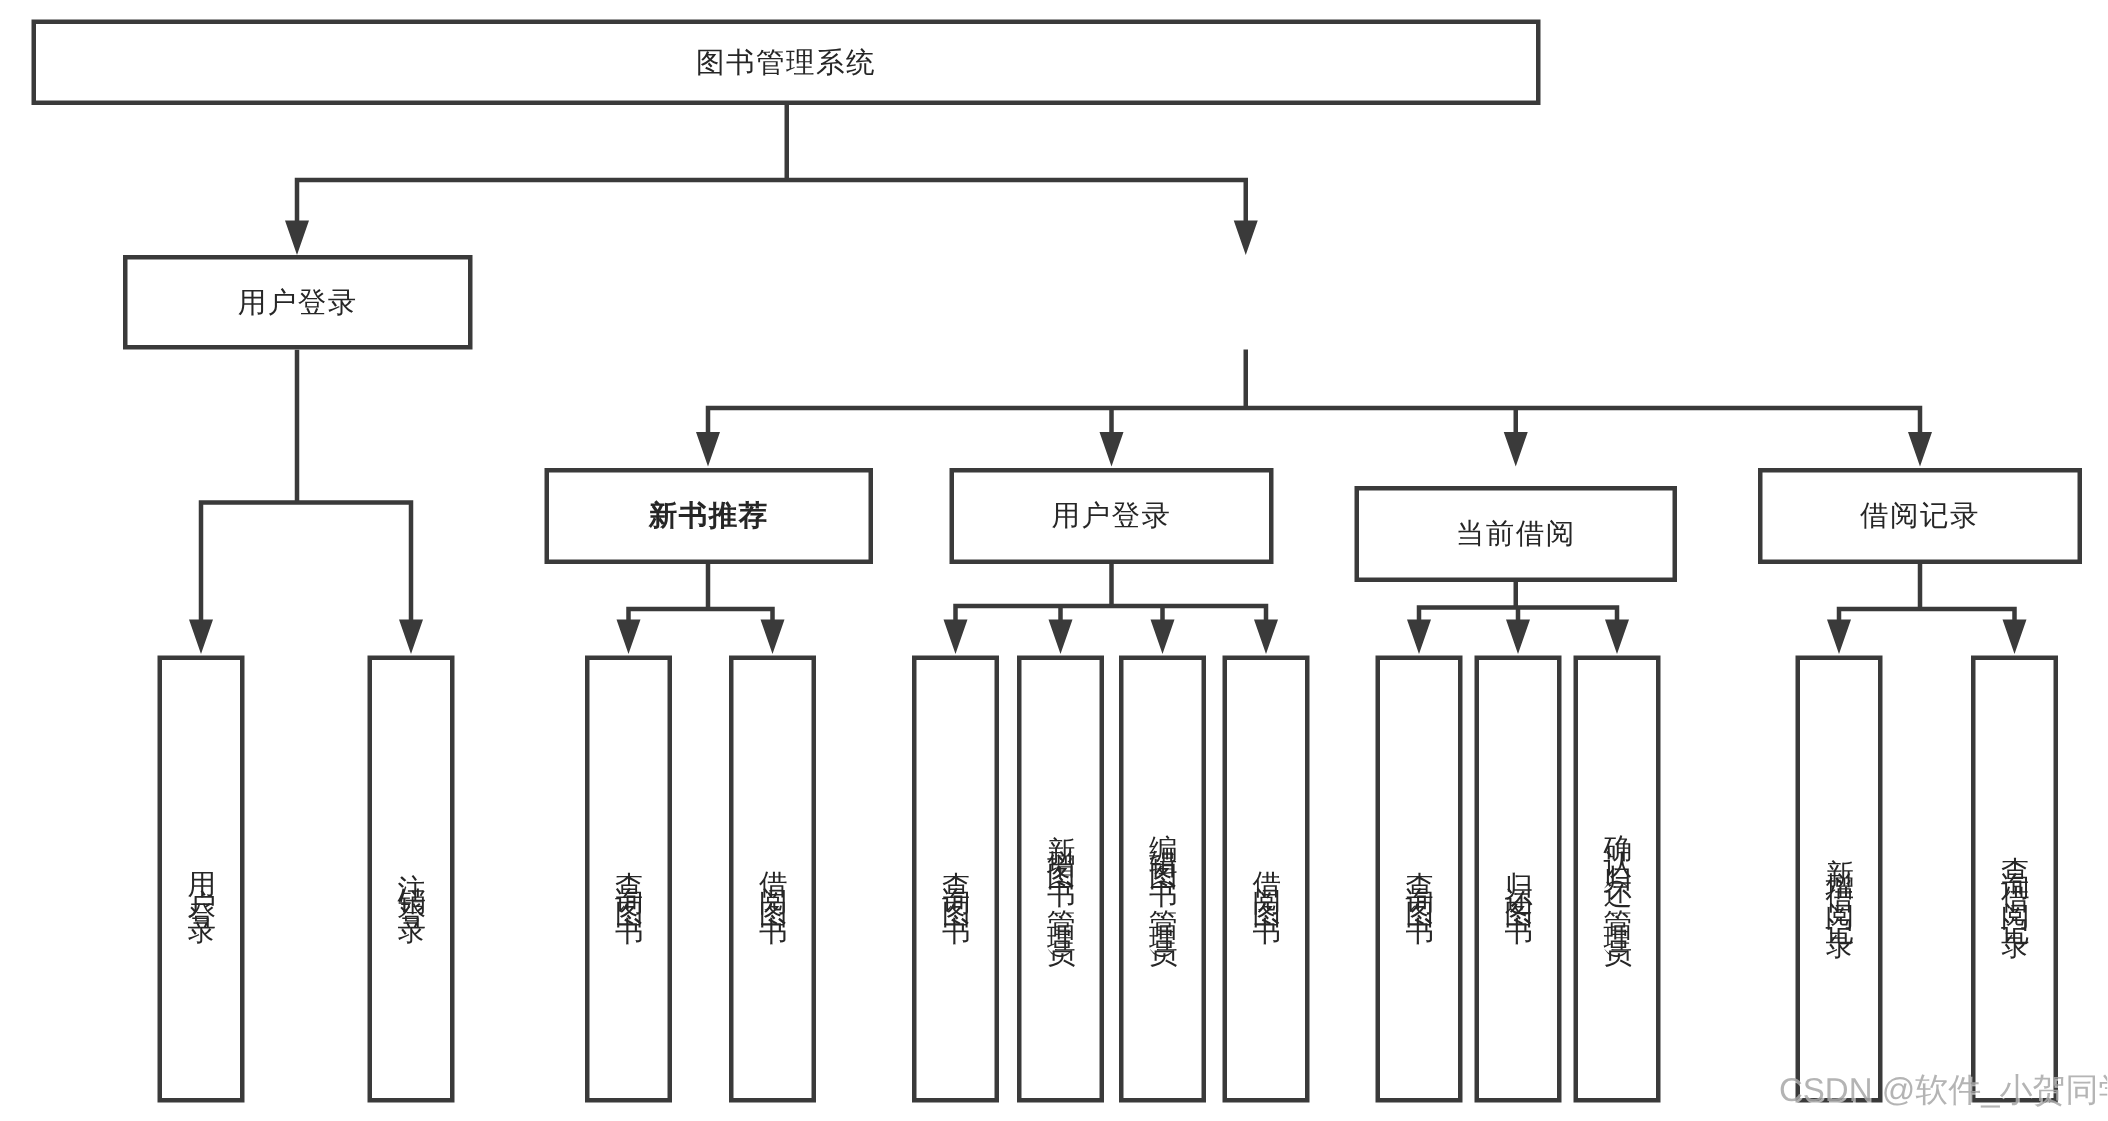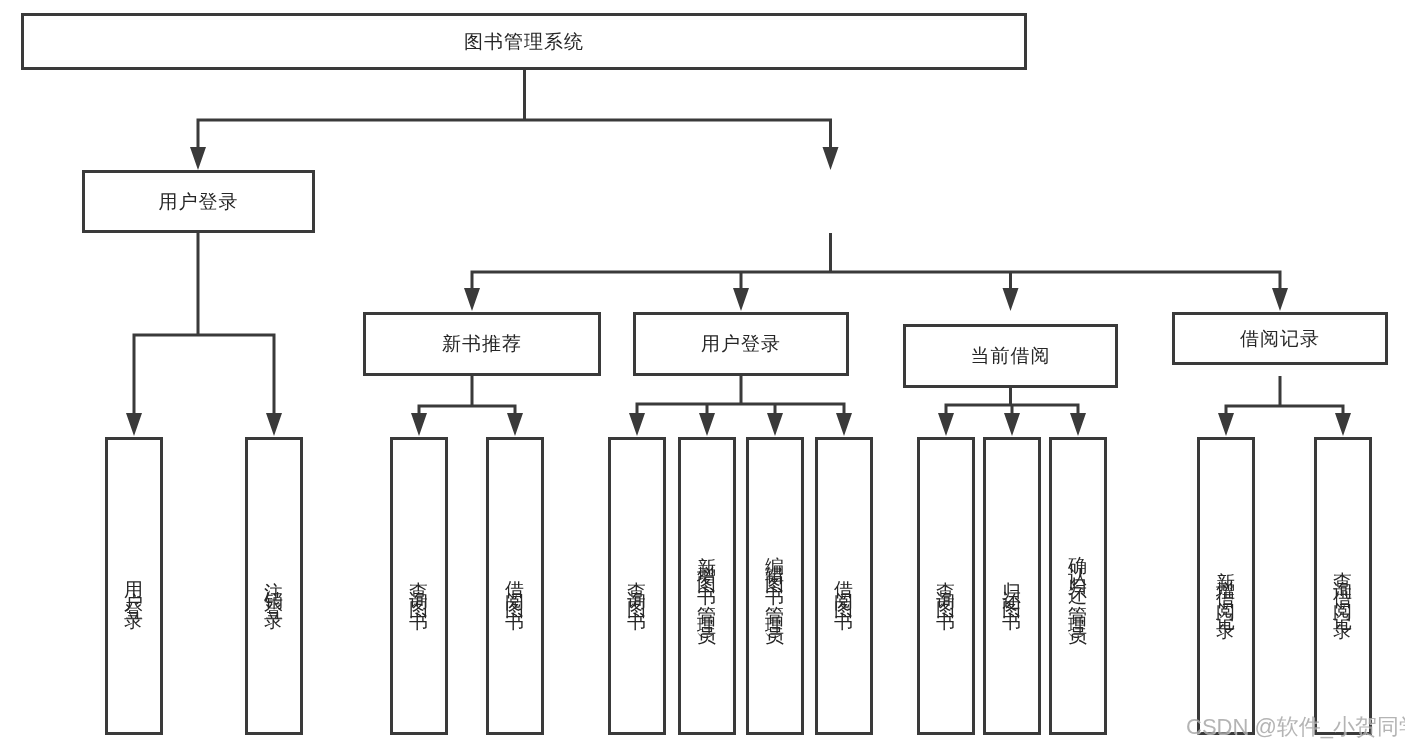--- a/index.html
+++ b/index.html
@@ -38,24 +38,24 @@
     font-size: 19px;
     letter-spacing: 10px;
     line-height: 1;
   }
   
   .n-root          { left: 21px;   top: 13px;  width: 1006px; height: 57px; }
   
   .n-user-login    { left: 82px;   top: 170px; width: 233px;  height: 63px; }
   .n-book-mgmt     { left: 712px;  top: 170px; width: 233px;  height: 63px; }
   
-  .n-new-book-rec  { left: 363px;  top: 312px; width: 238px;  height: 64px; }
+  .n-new-book-rec  { left: 363px;  top: 312px; width: 219px;  height: 64px; font-weight: bold; }
   .n-book-borrow   { left: 633px;  top: 312px; width: 216px;  height: 64px; }
   .n-cur-borrow    { left: 903px;  top: 312px; width: 215px;  height: 64px; margin-top: 12px; }
-  .n-borrow-rec    { left: 1172px; top: 312px; width: 216px;  height: 53px; }
+  .n-borrow-rec    { left: 1172px; top: 312px; width: 216px;  height: 64px; }
   
   .n-ul-login   { left: 105px; }
   .n-ul-logout  { left: 245px; }
   .n-nr-query   { left: 390px; }
   .n-nr-borrow  { left: 486px; }
   .n-bb-query   { left: 608px; }
   .n-bb-add     { left: 678px; }
   .n-bb-edit    { left: 746px; }
   .n-bb-borrow  { left: 815px; }
   .n-cb-query   { left: 917px; }

